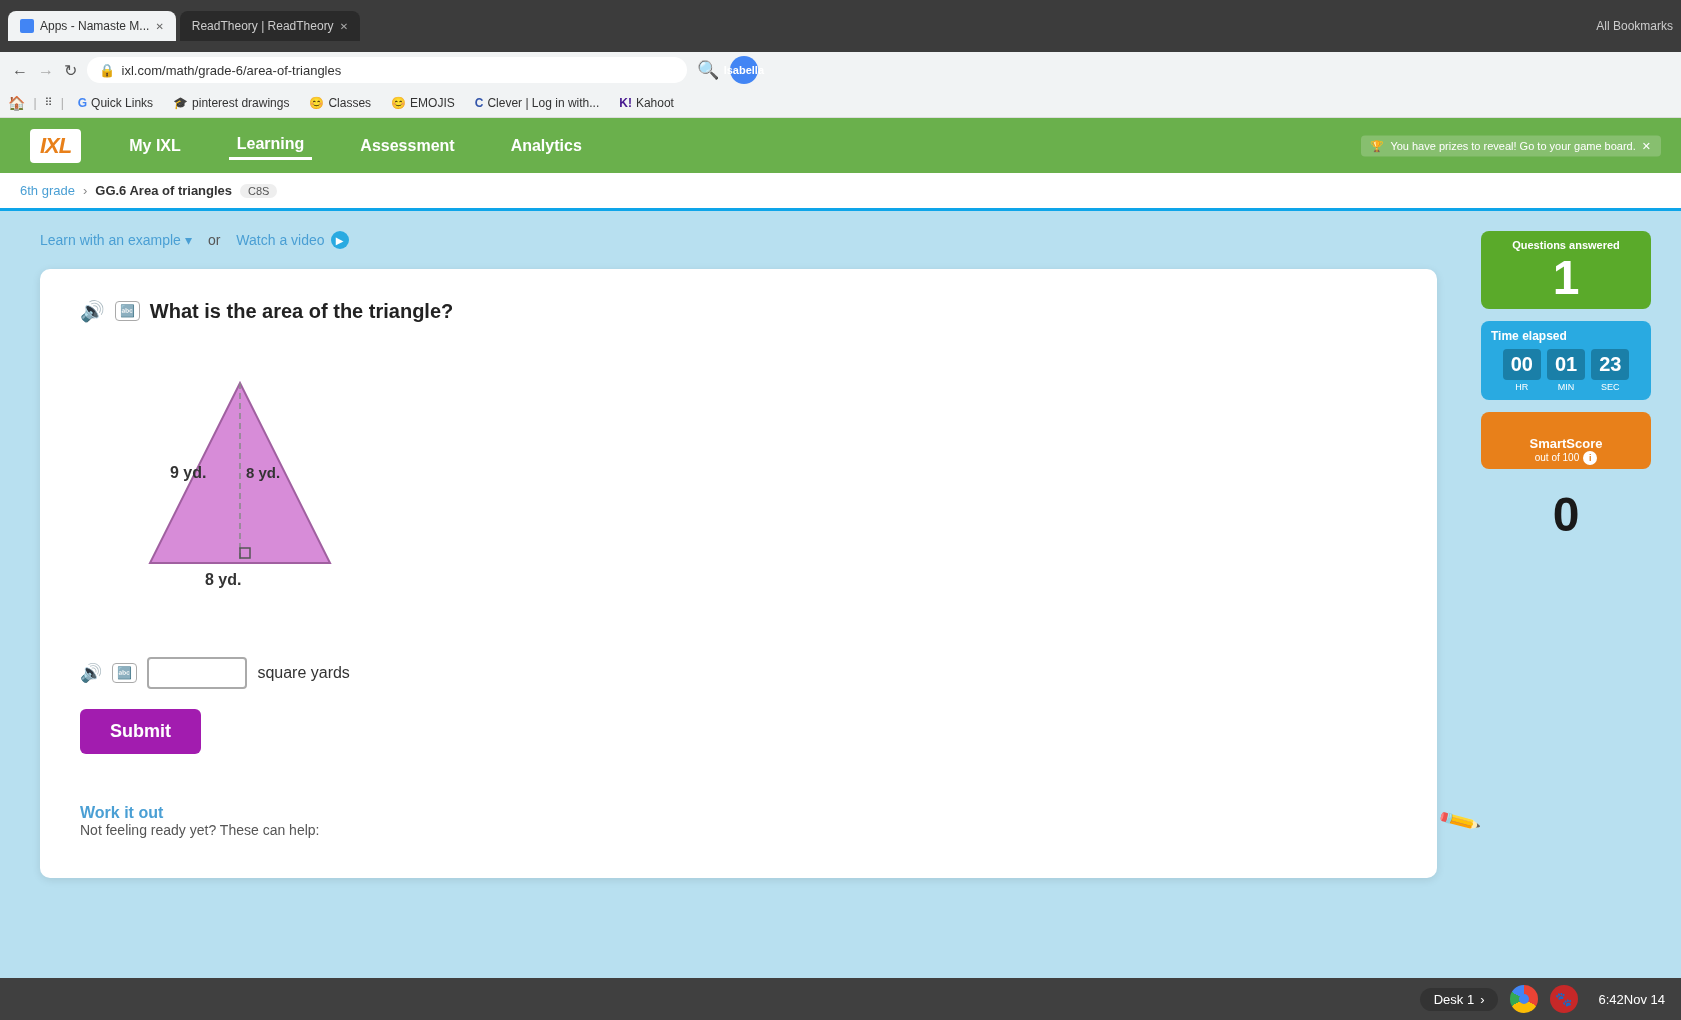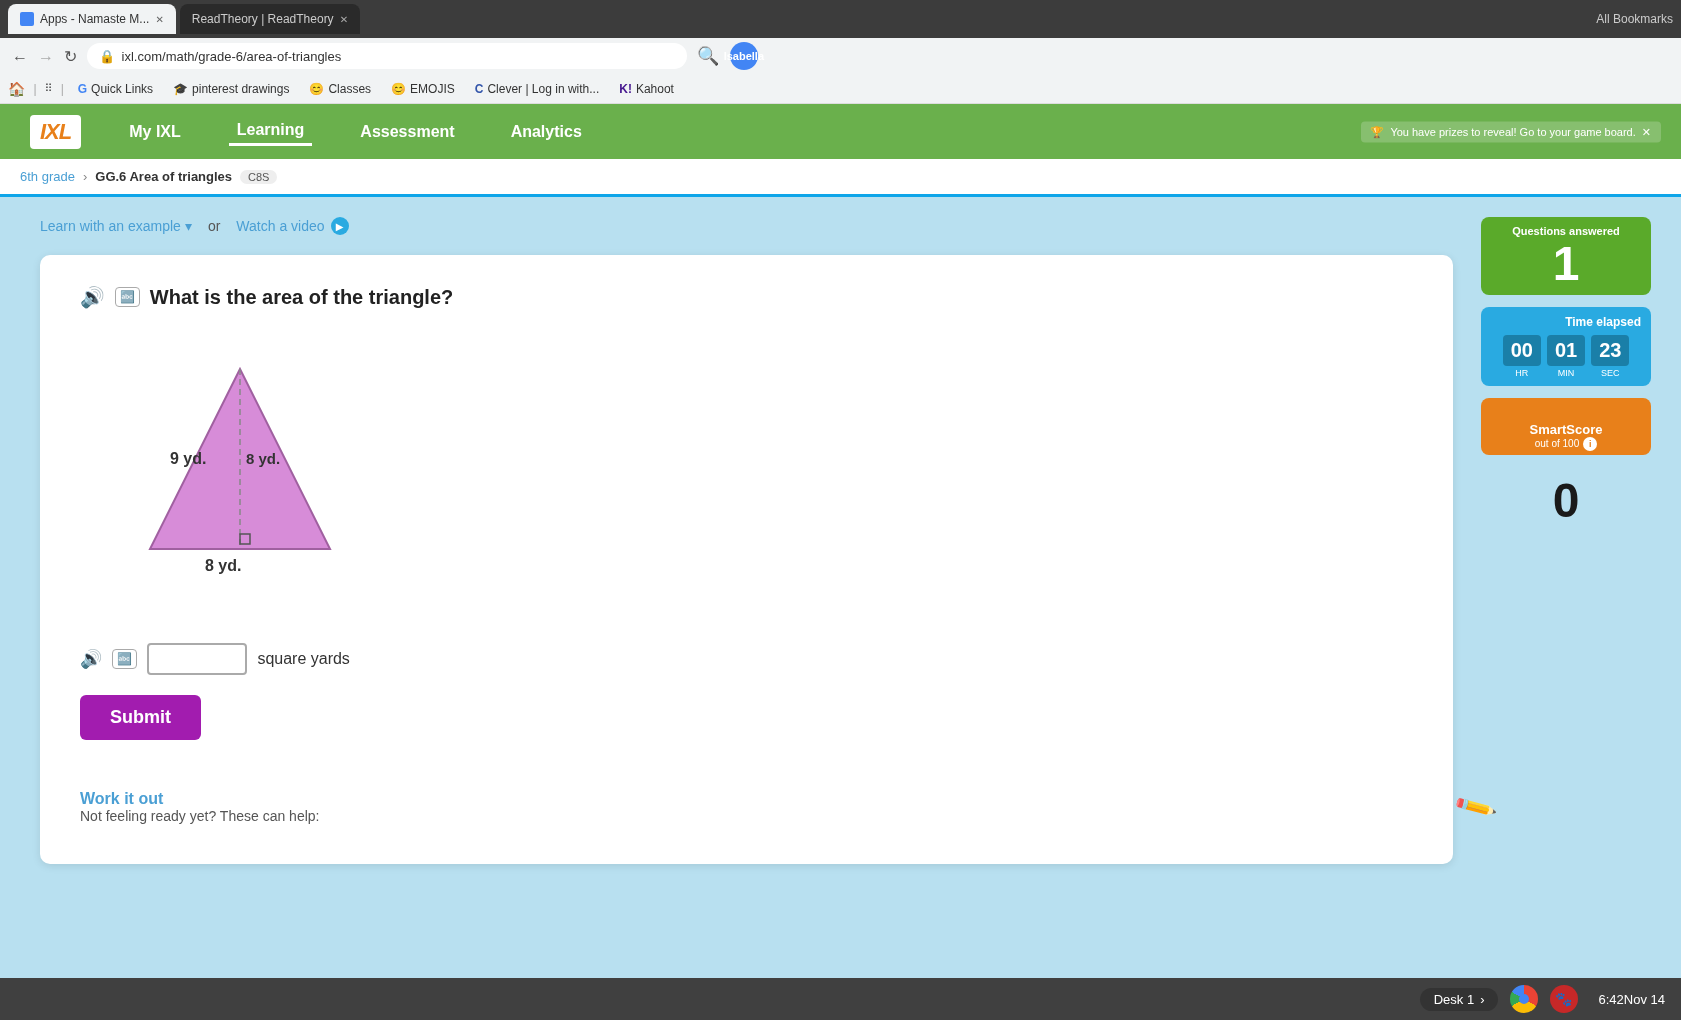--- a/index.html
+++ b/index.html
@@ -7,21 +7,21 @@
       width: 1681px;
       height: 1020px;
       overflow: hidden;
       font-family: Arial, sans-serif;
       background: #2a9fd6;
     }
 
     
     .browser-chrome {
       background: #3c3c3c;
-      height: 38px;
+      height: 52px;
       display: flex;
       align-items: center;
       padding: 0 8px;
       gap: 6px;
     }
     .tab-bar {
       display: flex;
       align-items: center;
       height: 30px;
     }
@@ -290,21 +290,21 @@
     }
     .qa-count {
       font-size: 48px;
       font-weight: 700;
       line-height: 1.1;
     }
     .time-elapsed-box {
       background: #29aae1;
       border-radius: 8px;
       color: white;
-      text-align: right;
+      text-align: left;
       padding: 8px 10px;
     }
     .te-title {
       font-size: 12px;
       font-weight: 700;
     }
     .te-time-row {
       display: flex;
       justify-content: center;
       gap: 6px;
@@ -504,21 +504,21 @@
   <div class="main-content" style="flex:1; position:relative;">
     <div class="content-wrapper" style="flex:1;">
 
       <div class="breadcrumb-bar">
         <span class="breadcrumb-link">6th grade</span>
         <span class="breadcrumb-separator">›</span>
         <span class="breadcrumb-current">GG.6 Area of triangles</span>
         <span class="breadcrumb-tag">C8S</span>
       </div>
 
-      <div style="display:flex; flex:1; padding: 10px 20px 10px 20px; gap: 8px;">
+      <div style="display:flex; flex:1; padding: 10px 20px 10px 20px; gap: 24px;">
 
         <div class="exercise-area" style="padding: 10px 20px;">
 
           <div class="learn-bar">
             <span class="learn-bar-link">
               <span>Learn with an example</span>
               <span>▾</span>
             </span>
             <span>or</span>
             <span class="learn-bar-link">

